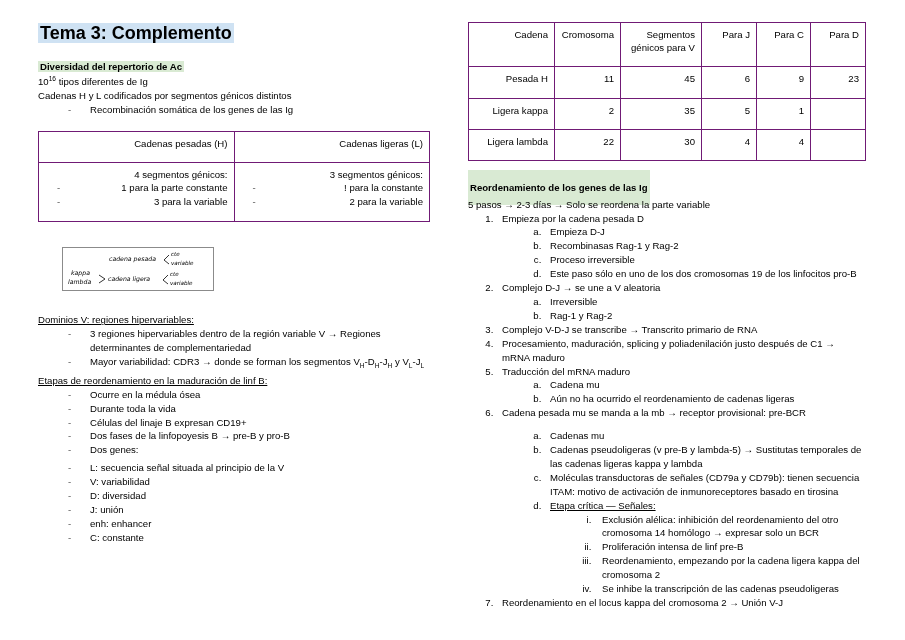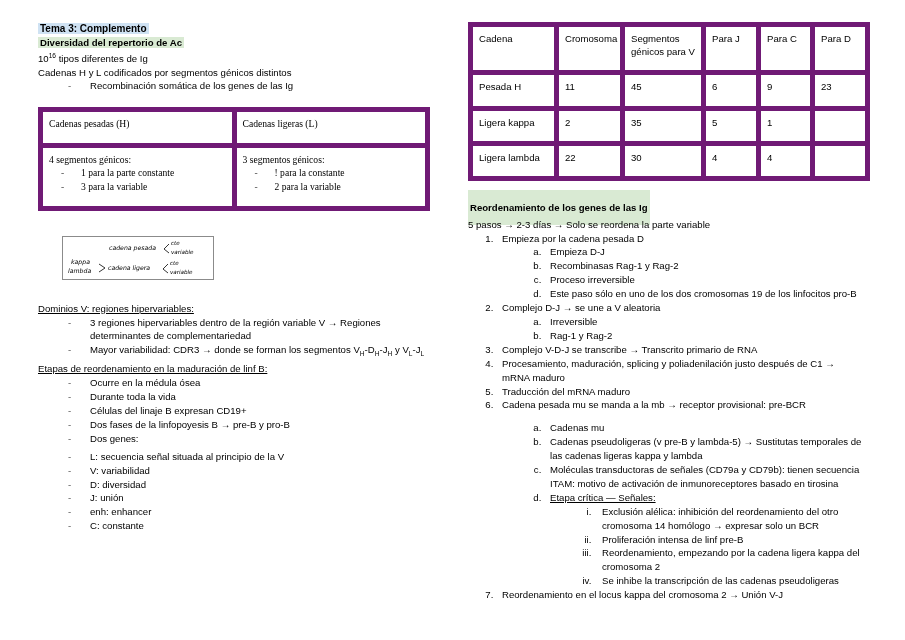--- a/index.html
+++ b/index.html
@@ -24,23 +24,23 @@
     gap: 38px;
   }
   .col {
     box-sizing: border-box;
   }
   .col-left { width: 392px; flex: 0 0 392px; }
   .col-right { width: 397px; flex: 0 0 397px; }
 
   
   .doc-title {
-    font-size: 10px;
+    font-size: 18px;
     font-weight: bold;
-    margin: 0 0 2px 0;
+    margin: 0 0 15px 0;
     line-height: 1.32;
   }
   .doc-title span.hl {
     background: #cfe2f3;
     padding: 0 2px;
   }
   .sub-head {
     font-size: 9.6px;
     font-weight: bold;
     margin: 0 0 2px 0;
@@ -100,26 +100,27 @@
   ul.dash.deep { padding-left: 44px; }
 
   
   table.grid {
     border-collapse: collapse;
     font-size: 9.6px;
     width: 100%;
     table-layout: fixed;
   }
   table.grid td {
-    border: 5px solid #701a75;
+    border: 1px solid #701a75;
     padding: 5px 6px 12px 6px;
     vertical-align: top;
     line-height: 1.38;
-  }
-  .t-chains { margin: 14px 0 16px 0; width: 308px; font-family: Liberation Serif, serif; }
+    text-align: right;
+  }
+  .t-chains { margin: 14px 0 16px 0; width: 308px; }
   .t-chains td { padding: 7px 8px 8px 9px; }
   .t-chains ul.dash {
     padding-left: 12px;
     margin-top: 0;
   }
   .t-chains ul.dash > li { padding-left: 20px; }
 
   .t-loci { margin: 0; }
   .t-loci td { padding: 6px 7px 8px 7px; }
 
@@ -324,20 +325,24 @@
           <span>Complejo D-J → se une a V aleatoria</span>
           <ol class="lv2">
             <li>Irreversible</li>
             <li>Rag-1 y Rag-2</li>
           </ol>
         </li>
         <li>Complejo V-D-J se transcribe → Transcrito primario de RNA</li>
         <li>Procesamiento, maduración, splicing y poliadenilación justo después de C1 → mRNA maduro</li>
         <li>
           <span>Traducción del mRNA maduro</span>
+          <ol class="lv2">
+            <li>Cadena mu</li>
+            <li>Aún no ha ocurrido el reordenamiento de cadenas ligeras</li>
+          </ol>
         </li>
         <li>
           <span>Cadena pesada mu se manda a la mb → receptor provisional: pre-BCR</span>
           <ol class="lv2">
             <li class="spaced">Cadenas mu</li>
             <li>Cadenas pseudoligeras (v pre-B y lambda-5) → Sustitutas temporales de las cadenas ligeras kappa y lambda</li>
             <li>Moléculas transductoras de señales (CD79a y CD79b): tienen secuencia ITAM: motivo de activación de inmunoreceptores basado en tirosina</li>
             <li>
               <span class="uline">Etapa crítica — Señales:</span>
               <ol class="lv3">

